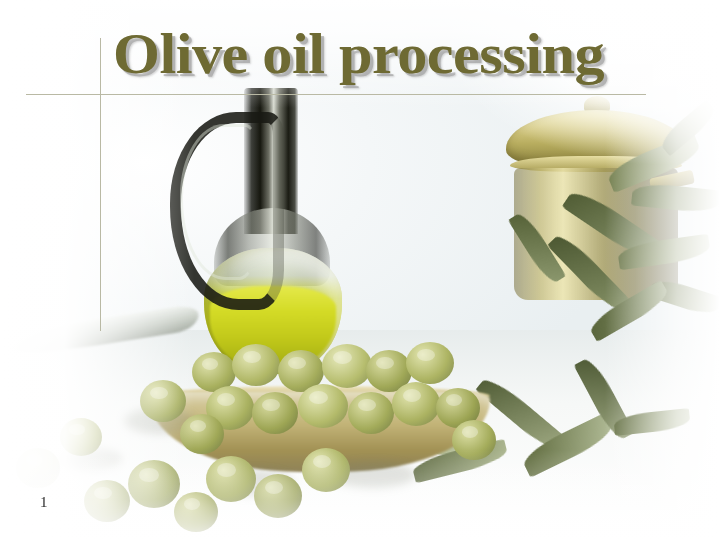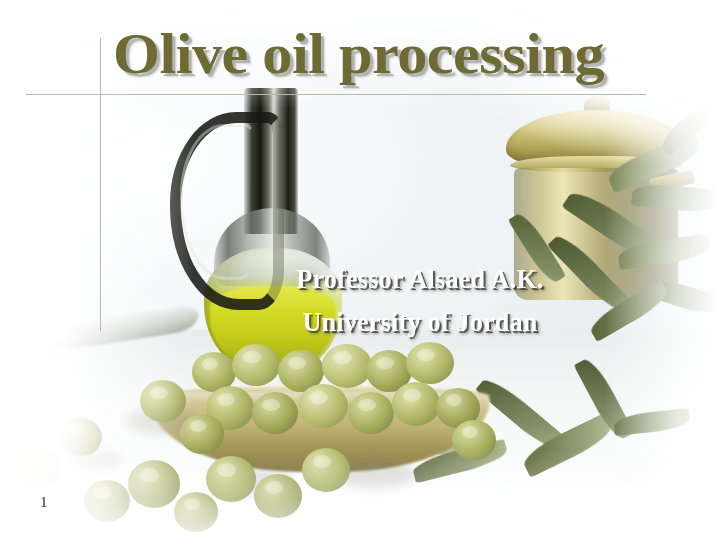--- a/index.html
+++ b/index.html
@@ -331,20 +331,16 @@
 
     <div class="photo-fade"></div>
     <div class="photo-vignette-bottom"></div>
   </div>
 
   <div class="rule-h"></div>
   <div class="rule-v"></div>
 
   <div class="title">Olive oil processing</div>
 
-  <div class="subtitle">
-    <div>Professor Alsaed A.K.</div>
-    <div>University of Jordan</div>
-  </div>
 
   <div class="slide-number">1</div>
 
 </div>
 
 </body></html>

